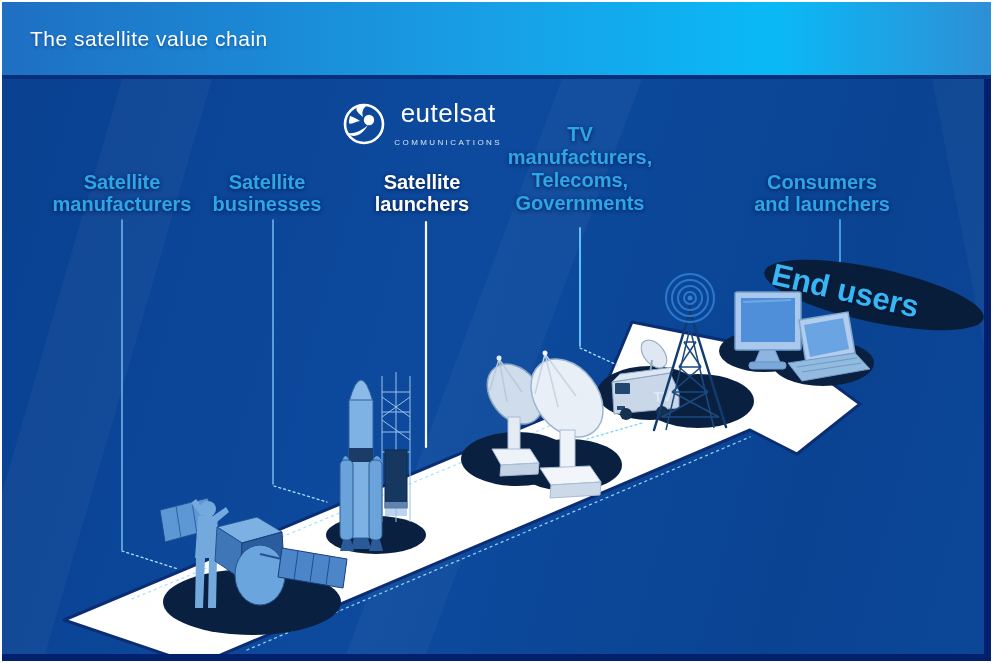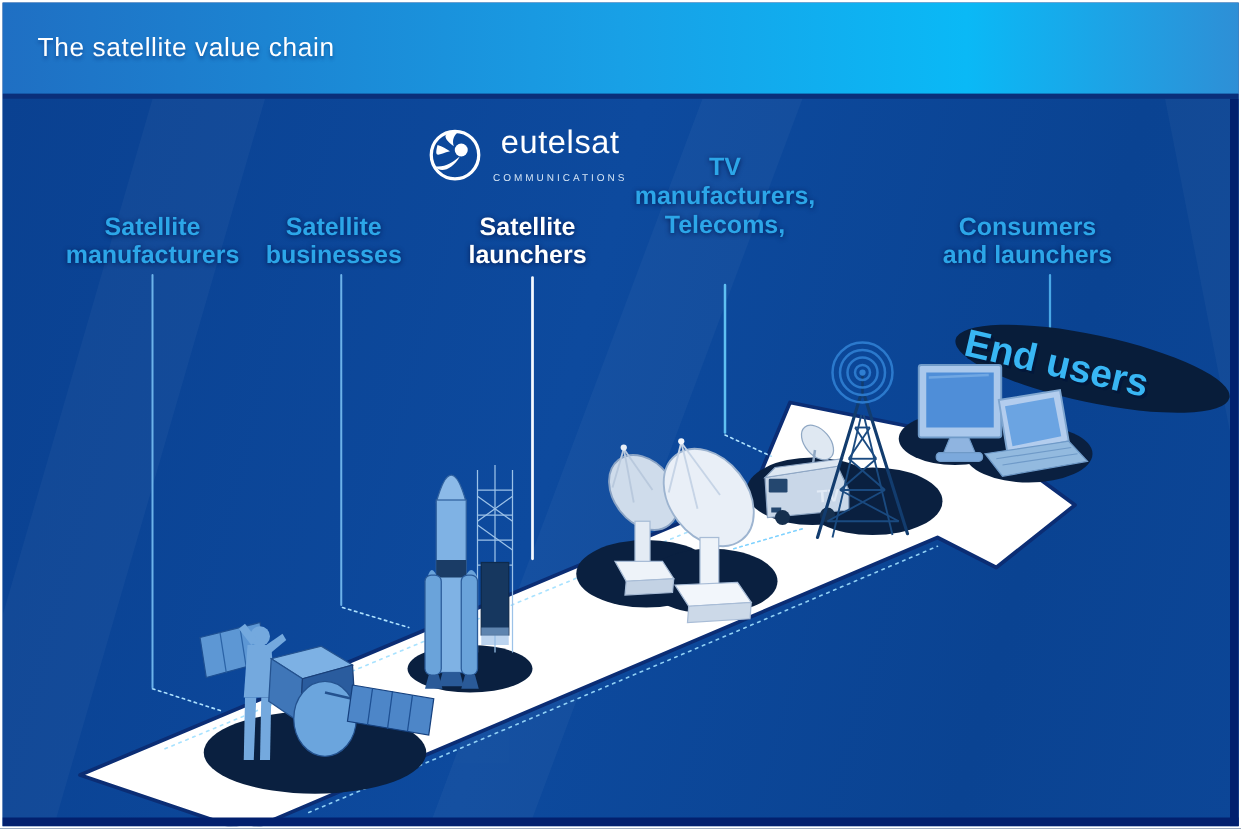--- a/index.html
+++ b/index.html
@@ -260,19 +260,20 @@
     <div>businesses</div>
   </div>
   <div class="stage-label white" style="left:340px;top:169px;width:160px;">
     <div>Satellite</div>
     <div>launchers</div>
   </div>
   <div class="stage-label" style="left:498px;top:121px;width:160px;line-height:23px;">
     <div>TV</div>
     <div>manufacturers,</div>
     <div>Telecoms,</div>
+    <div>Governments</div>
   </div>
   <div class="stage-label" style="left:728px;top:169px;width:184px;">
     <div>Consumers</div>
     <div>and launchers</div>
   </div>
 
 </div>
 
 </body></html>

